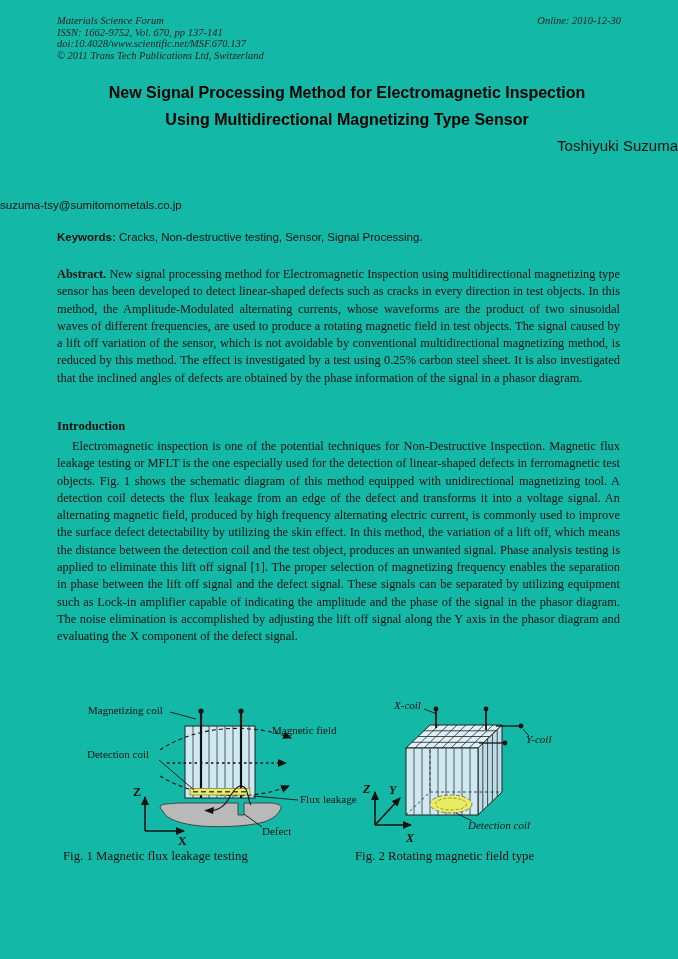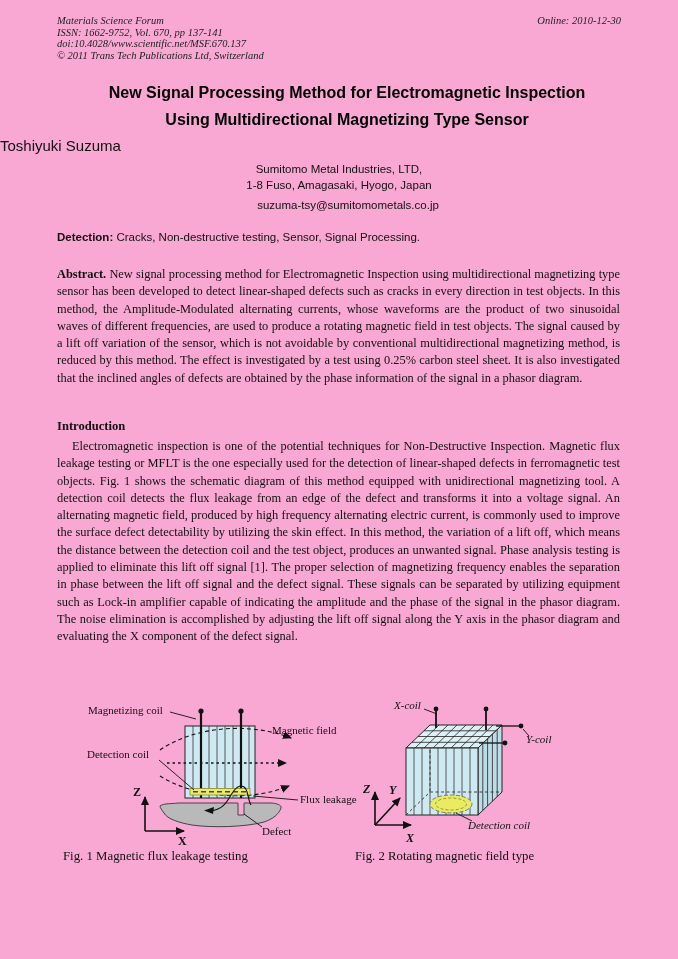--- a/index.html
+++ b/index.html
@@ -1,45 +1,44 @@
 <!DOCTYPE html>
 <html><head>
 <meta charset="utf-8">
 <style>
   html,body { margin:0; padding:0; background:#e8e8e8; }
   .page {
     position:relative; width:678px; height:959px; margin:0 auto;
-    background:#f9a8d4; overflow:hidden; color:#111;
+    background:#14b8a6; overflow:hidden; color:#111;
   }
   
   .hdr-left {
     position:absolute; left:57px; top:15px;
     font:italic 10.5px/11.6px "Liberation Serif", serif; color:#222;
   }
   .hdr-right {
     position:absolute; right:57px; top:15px; text-align:right;
     font:italic 10.5px/11.6px "Liberation Serif", serif; color:#222;
   }
   
   .title {
     position:absolute; left:16px; right:0; top:79px; text-align:center;
     font:bold 16px/27px "Liberation Sans", sans-serif; color:#000;
   }
   .author {
-    position:absolute; left:0; right:0; top:137px; text-align:left;
+    position:absolute; left:0; right:0; top:137px; text-align:right;
     font:15px "Liberation Sans", sans-serif;
   }
   .affil {
     position:absolute; left:0; right:0; top:161px; text-align:center;
     font:11.5px/16px "Liberation Sans", sans-serif;
   }
   .email {
-    position:absolute; left:0; right:4px; top:199px; text-align:center;
+    position:absolute; left:0; right:4px; top:199px; text-align:left;
     font:11.5px "Liberation Sans", sans-serif;
-    margin-left:22px;
   }
   .keywords {
     position:absolute; left:57px; top:231px; width:565px;
     font:11.5px "Liberation Sans", sans-serif;
   }
   .keywords b { font-weight:bold; }
   
   .abstract {
     position:absolute; left:57px; top:266px; width:563px; height:142px;
     font:12.4px/17.3px "Liberation Serif", serif;
@@ -77,27 +76,23 @@
     <div>doi:10.4028/www.scientific.net/MSF.670.137</div>
     <div>© 2011 Trans Tech Publications Ltd, Switzerland</div>
   </div>
   <div class="hdr-right">Online: 2010-12-30</div>
 
   <div class="title">
     <div>New Signal Processing Method for Electromagnetic Inspection</div>
     <div>Using Multidirectional Magnetizing Type Sensor</div>
   </div>
   <div class="author">Toshiyuki Suzuma</div>
-  <div class="affil">
-    <div>Sumitomo Metal Industries, LTD,</div>
-    <div>1-8 Fuso, Amagasaki, Hyogo, Japan</div>
-  </div>
   <div class="email">suzuma-tsy@sumitomometals.co.jp</div>
 
-  <div class="keywords"><b>Detection:</b><span> Cracks, Non-destructive testing, Sensor, Signal Processing.</span></div>
+  <div class="keywords"><b>Keywords:</b><span> Cracks, Non-destructive testing, Sensor, Signal Processing.</span></div>
 
   <div class="abstract"><b>Abstract.</b><span> New signal processing method for Electromagnetic Inspection using multidirectional magnetizing type sensor has been developed to detect linear-shaped defects such as cracks in every direction in test objects. In this method, the Amplitude-Modulated alternating currents, whose waveforms are the product of two sinusoidal waves of different frequencies, are used to produce a rotating magnetic field in test objects. The signal caused by a lift off variation of the sensor, which is not avoidable by conventional multidirectional magnetizing method, is reduced by this method. The effect is investigated by a test using 0.25% carbon steel sheet. It is also investigated that the inclined angles of defects are obtained by the phase information of the signal in a phasor diagram.</span></div>
 
   <div class="intro-head">Introduction</div>
   <div class="intro-para">Electromagnetic inspection is one of the potential techniques for Non-Destructive Inspection. Magnetic flux leakage testing or MFLT is the one especially used for the detection of linear-shaped defects in ferromagnetic test objects. Fig. 1 shows the schematic diagram of this method equipped with unidirectional magnetizing tool. A detection coil detects the flux leakage from an edge of the defect and transforms it into a voltage signal. An alternating magnetic field, produced by high frequency alternating electric current, is commonly used to improve the surface defect detectability by utilizing the skin effect. In this method, the variation of a lift off, which means the distance between the detection coil and the test object, produces an unwanted signal. Phase analysis testing is applied to eliminate this lift off signal [1]. The proper selection of magnetizing frequency enables the separation in phase between the lift off signal and the defect signal. These signals can be separated by utilizing equipment such as Lock-in amplifier capable of indicating the amplitude and the phase of the signal in the phasor diagram. The noise elimination is accomplished by adjusting the lift off signal along the Y axis in the phasor diagram and evaluating the X component of the defect signal.</div>
 
   <div class="fig" style="left:60px; top:696px;">
     <svg width="305" height="152" viewBox="0 0 305 152">
       <defs>
         <marker id="f1arr" markerWidth="9" markerHeight="8" refX="8" refY="4" orient="auto" markerUnits="userSpaceOnUse">

